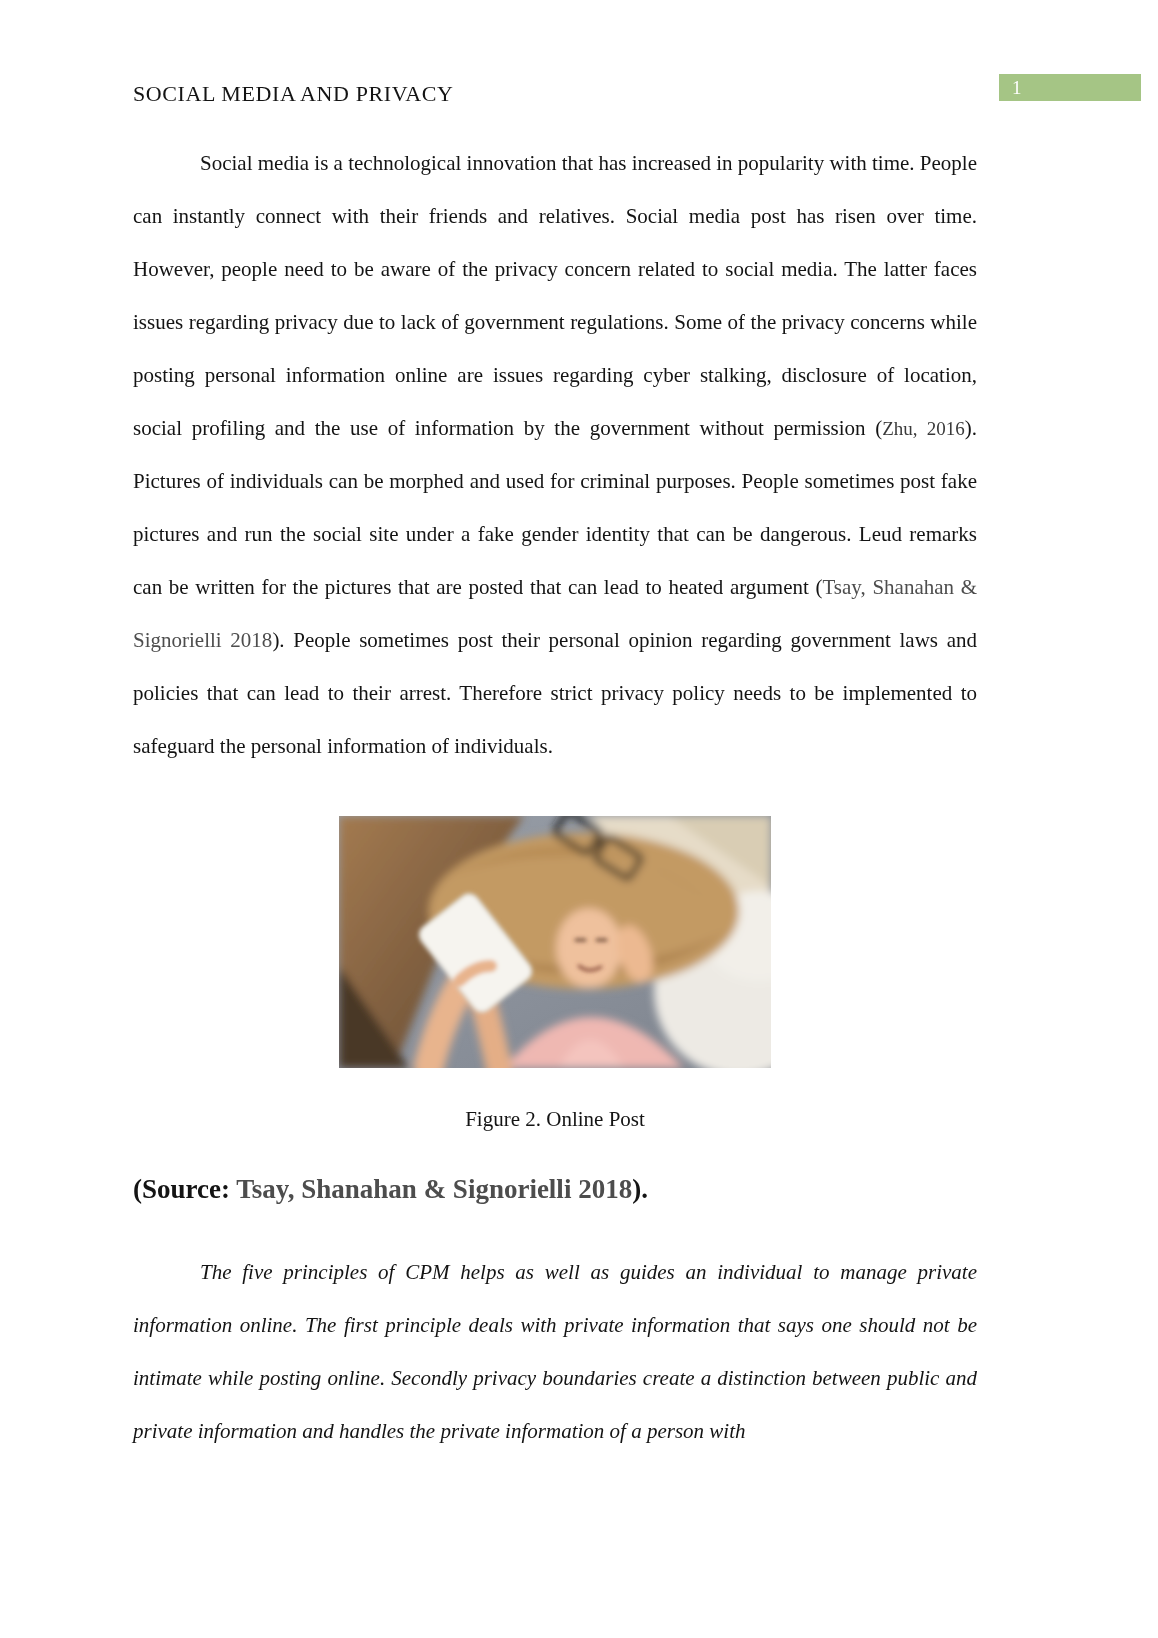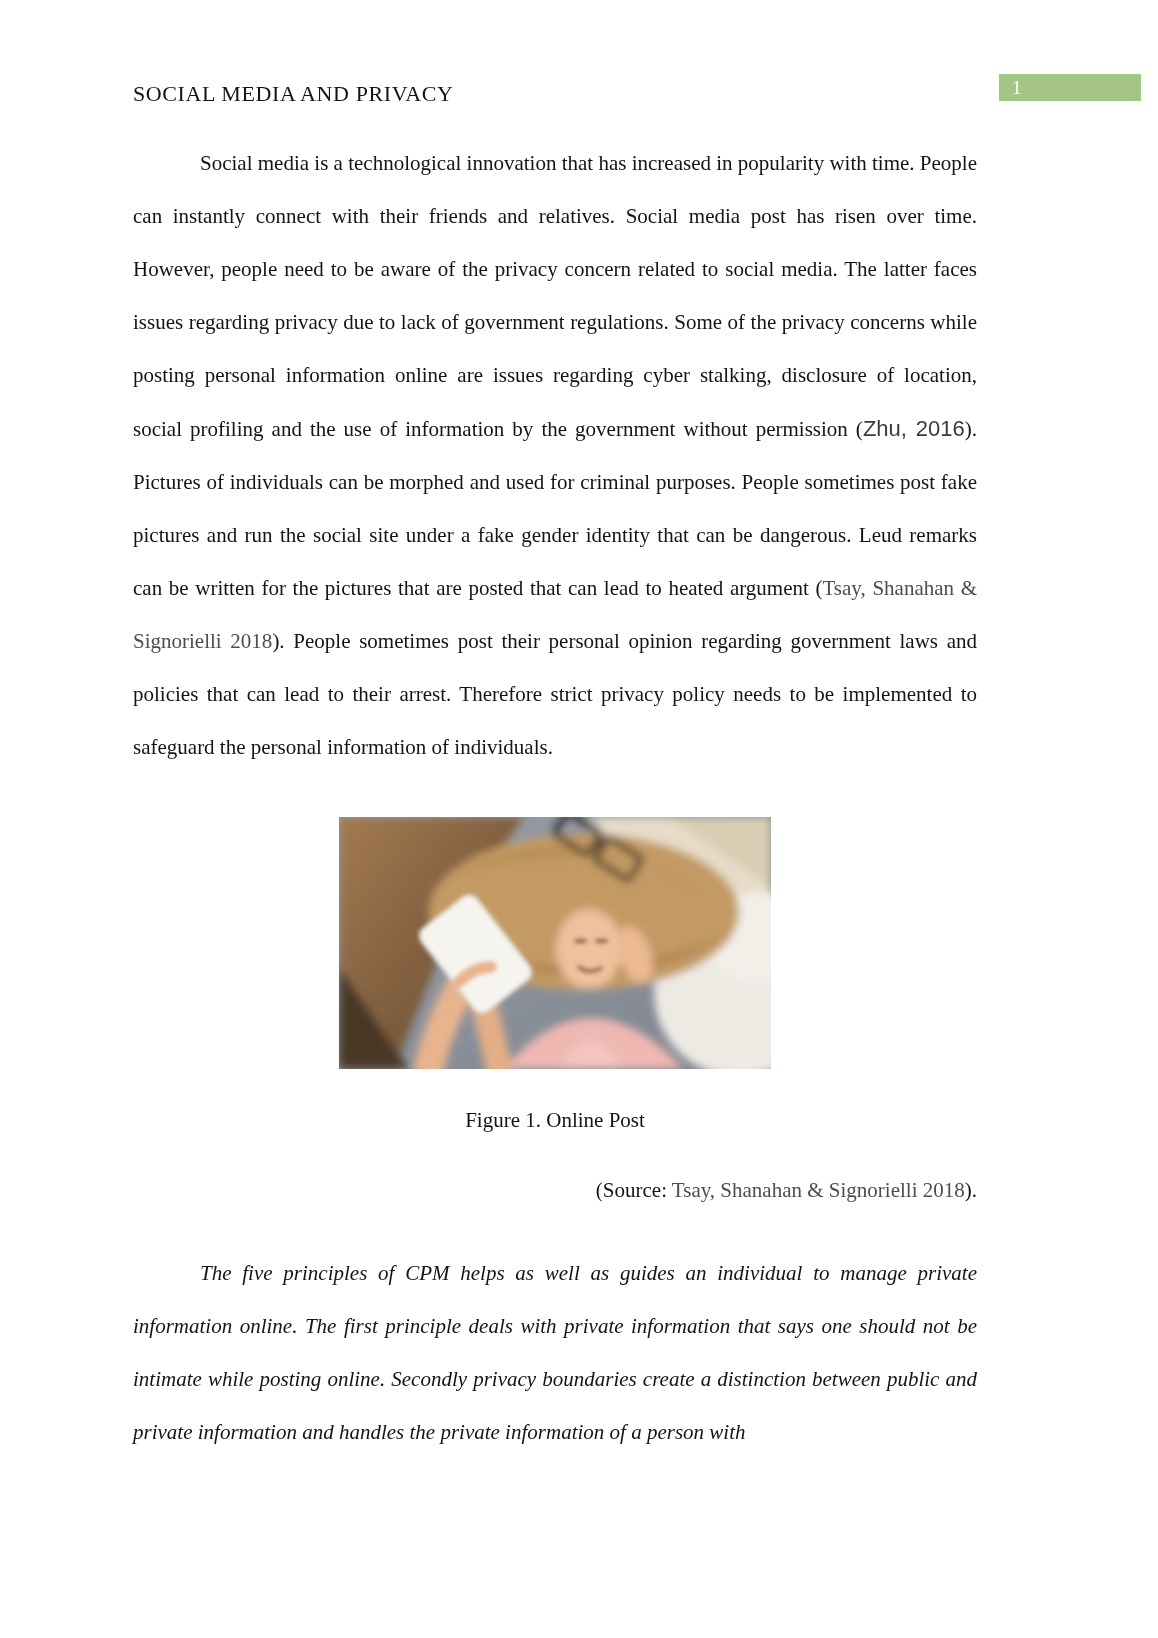--- a/index.html
+++ b/index.html
@@ -41,43 +41,44 @@
     width: 844px;
   }
   .body-text {
     margin: 0;
     font-size: 21px;
     line-height: 53px;
     text-align: justify;
   }
   .indent { text-indent: 67px; }
   .cite-sans {
-    font-family: Liberation Sans, sans-serif;
-    font-size: 22px;
+    font-family: Liberation Serif, serif;
+    font-size: 19px;
     color: #3a3a3a;
   }
   .cite-gray { color: #4d4d4d; }
   figure { margin: 0; text-align: center; }
   .photo {
     display: block;
     width: 432px;
     height: 252px;
     margin: 43px auto 0 auto;
   }
   .caption {
     margin-top: 25px;
     font-size: 21px;
     line-height: 53px;
     text-align: center;
   }
   .source-line {
     margin-top: 17px;
-    font-size: 21px;
+    font-size: 27px;
     line-height: 53px;
-    text-align: right;
+    text-align: left;
+    font-weight: bold;
   }
   .para2 { margin-top: 30px; font-style: italic; }
 </style>
 </head>
 <body>
 
 <div class="page">
 
   <div class="running-head">SOCIAL MEDIA AND PRIVACY</div>
 
@@ -150,21 +151,21 @@
 
           <g transform="rotate(-38 135 135)">
             <rect x="100" y="85" width="70" height="105" rx="10" fill="#f6f4ef"></rect>
             <rect x="100" y="85" width="70" height="105" rx="10" fill="none" stroke="#d8d4cc" stroke-width="2"></rect>
           </g>
 
           <path d="M120,165 Q135,150 152,150" stroke="#e8b48d" stroke-width="12" stroke-linecap="round" fill="none"></path>
         </g>
       </svg>
 
-      <figcaption class="caption">Figure 1. Online Post</figcaption>
+      <figcaption class="caption">Figure 2. Online Post</figcaption>
 
       <div class="source-line"><span>(Source: </span><span class="cite-gray">Tsay, Shanahan &amp; Signorielli 2018</span><span>).</span></div>
     </figure>
 
     <p class="body-text indent para2">The five principles of CPM helps as well as guides an individual to manage private information online. The first principle deals with private information that says one should not be intimate while posting online. Secondly privacy boundaries create a distinction between public and private information and handles the private information of a person with</p>
 
   </div>
 </div>
 
 </body></html>

